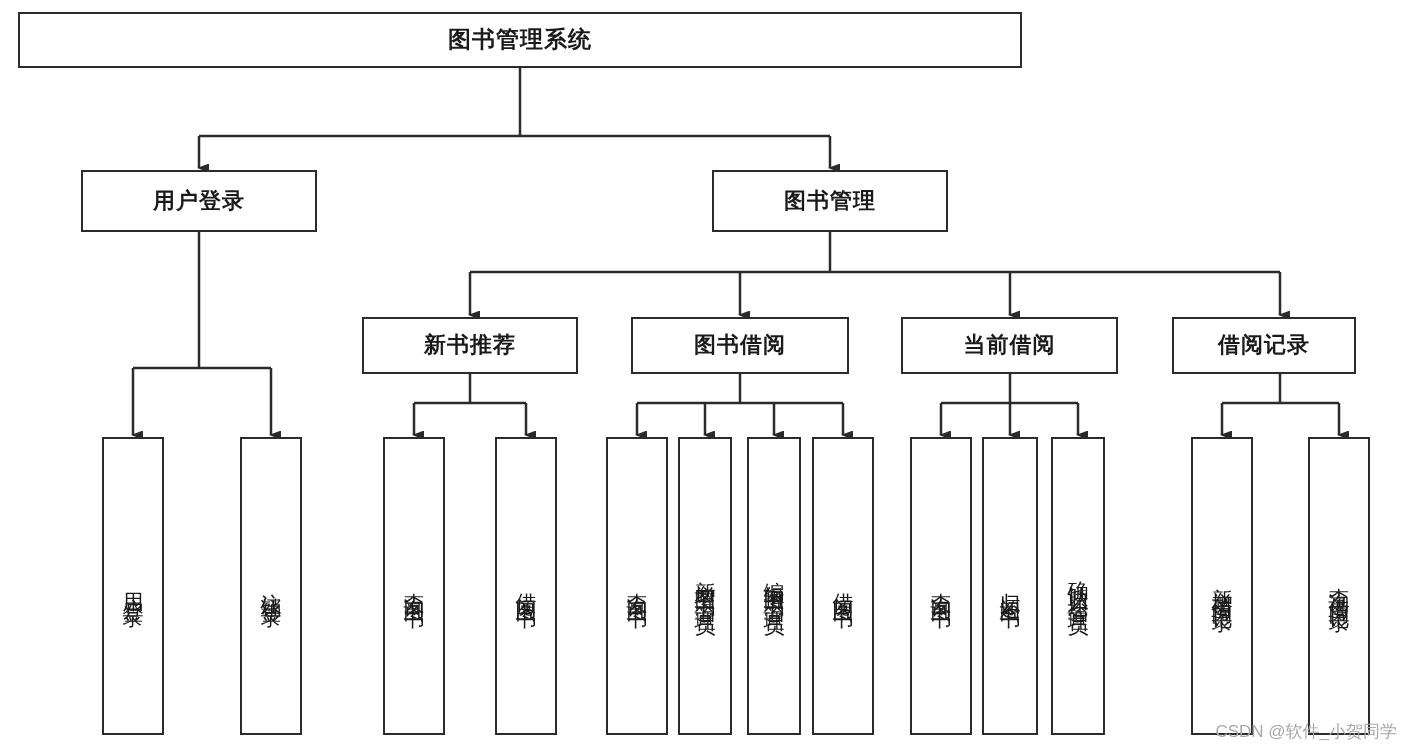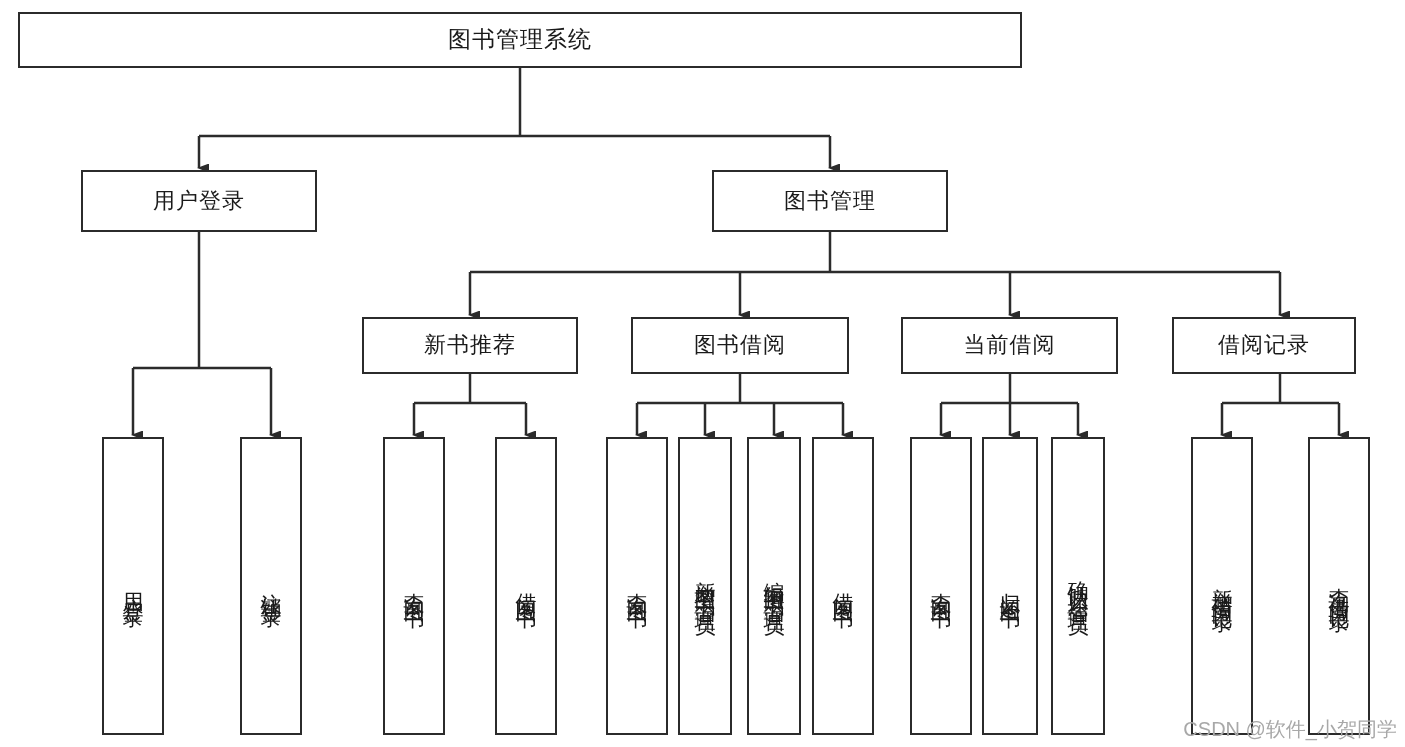--- a/index.html
+++ b/index.html
@@ -30,20 +30,21 @@
     background: #ffffff;
     display: flex;
     align-items: center;
     justify-content: center;
     color: #1a1a1a;
   }
   .node.h {
     font-size: 22px;
     letter-spacing: 1px;
     line-height: 1.2;
+    font-weight: bold;
   }
   .node.root {
     font-size: 23px;
   }
   .node.v {
     writing-mode: vertical-rl;
     text-orientation: upright;
     font-size: 21px;
     letter-spacing: 5px;
     line-height: 1.05;
@@ -52,21 +53,21 @@
   .node.v .vtext {
     writing-mode: vertical-rl;
     text-orientation: upright;
     display: block;
     text-align: center;
   }
   #watermark {
     position: absolute;
     right: 8px;
     bottom: 4px;
-    font-size: 20px;
+    font-size: 17px;
     color: #a8a8a8;
     white-space: nowrap;
     font-family: "Liberation Sans", "DejaVu Sans", sans-serif;
   }
 </style>
 </head>
 <body>
 
 <div id="canvas">
 

